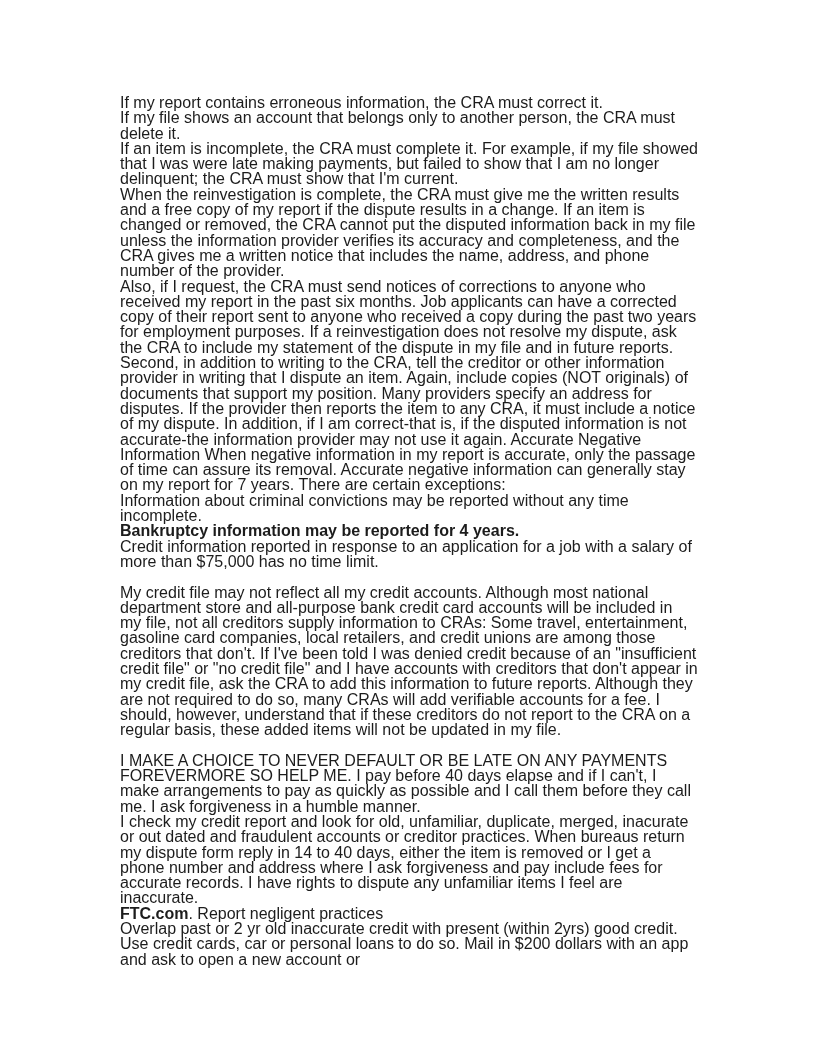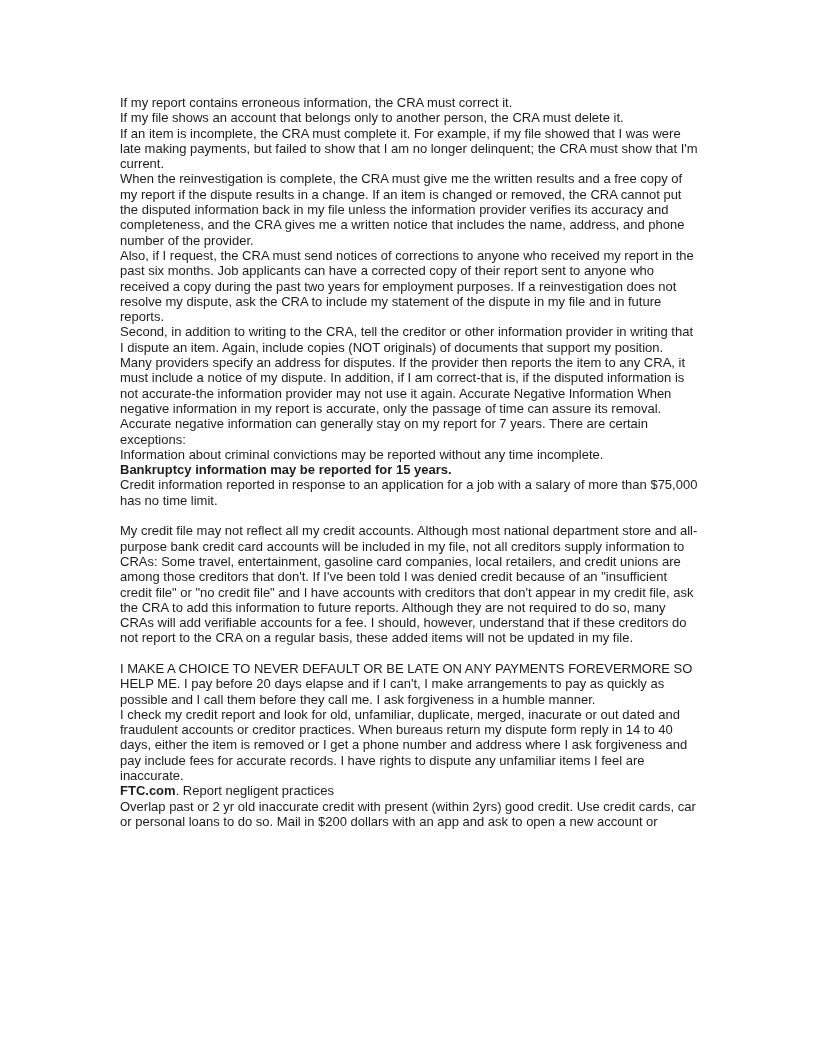--- a/index.html
+++ b/index.html
@@ -17,21 +17,21 @@
     position: absolute;
     inset: 0;
     background: #ffffff;
   }
   .page-content {
     position: absolute;
     left: 120px;
     top: 95px;
     width: 578px;
     font-family: "Liberation Sans", sans-serif;
-    font-size: 13px;
+    font-size: 16px;
     line-height: 15.3px;
     color: #1c1c1c;
     text-align: left;
   }
   .block {
     margin: 0;
     padding: 0;
   }
   .block.spacer {
     height: 15.3px;
@@ -45,23 +45,23 @@
 
 <div class="page">
   <div class="page-content" style="color: rgb(28, 28, 28);">
       <div class="block body"><span>If my report contains erroneous information, the CRA must correct it.</span></div>
       <div class="block body"><span>If my file shows an account that belongs only to another person, the CRA must delete it.</span></div>
       <div class="block body"><span>If an item is incomplete, the CRA must complete it. For example, if my file showed that I was were late making payments, but failed to show that I am no longer delinquent; the CRA must show that I'm current.</span></div>
       <div class="block body"><span>When the reinvestigation is complete, the CRA must give me the written results and a free copy of my report if the dispute results in a change. If an item is changed or removed, the CRA cannot put the disputed information back in my file unless the information provider verifies its accuracy and completeness, and the CRA gives me a written notice that includes the name, address, and phone number of the provider.</span></div>
       <div class="block body"><span>Also, if I request, the CRA must send notices of corrections to anyone who received my report in the past six months. Job applicants can have a corrected copy of their report sent to anyone who received a copy during the past two years for employment purposes. If a reinvestigation does not resolve my dispute, ask the CRA to include my statement of the dispute in my file and in future reports.</span></div>
       <div class="block body"><span>Second, in addition to writing to the CRA, tell the creditor or other information provider in writing that I dispute an item. Again, include copies (NOT originals) of documents that support my position. Many providers specify an address for disputes. If the provider then reports the item to any CRA, it must include a notice of my dispute. In addition, if I am correct-that is, if the disputed information is not accurate-the information provider may not use it again. Accurate Negative Information When negative information in my report is accurate, only the passage of time can assure its removal. Accurate negative information can generally stay on my report for 7 years. There are certain exceptions:</span></div>
       <div class="block body"><span>Information about criminal convictions may be reported without any time incomplete.</span></div>
-      <div class="block body"><span class="b">Bankruptcy information may be reported for 15 years.</span></div>
+      <div class="block body"><span class="b">Bankruptcy information may be reported for 4 years.</span></div>
       <div class="block body"><span>Credit information reported in response to an application for a job with a salary of more than $75,000 has no time limit.</span></div>
       <div class="block spacer"></div>
       <div class="block body"><span>My credit file may not reflect all my credit accounts. Although most national department store and all-purpose bank credit card accounts will be included in my file, not all creditors supply information to CRAs: Some travel, entertainment, gasoline card companies, local retailers, and credit unions are among those creditors that don't. If I've been told I was denied credit because of an "insufficient credit file" or "no credit file" and I have accounts with creditors that don't appear in my credit file, ask the CRA to add this information to future reports. Although they are not required to do so, many CRAs will add verifiable accounts for a fee. I should, however, understand that if these creditors do not report to the CRA on a regular basis, these added items will not be updated in my file.</span></div>
       <div class="block spacer"></div>
-      <div class="block body"><span>I MAKE A CHOICE TO NEVER DEFAULT OR BE LATE ON ANY PAYMENTS FOREVERMORE SO HELP ME. I pay before 20 days elapse and if I can't, I make arrangements to pay as quickly as possible and I call them before they call me. I ask forgiveness in a humble manner.</span></div>
+      <div class="block body"><span>I MAKE A CHOICE TO NEVER DEFAULT OR BE LATE ON ANY PAYMENTS FOREVERMORE SO HELP ME. I pay before 40 days elapse and if I can't, I make arrangements to pay as quickly as possible and I call them before they call me. I ask forgiveness in a humble manner.</span></div>
       <div class="block body"><span>I check my credit report and look for old, unfamiliar, duplicate, merged, inacurate or out dated and fraudulent accounts or creditor practices. When bureaus return my dispute form reply in 14 to 40 days, either the item is removed or I get a phone number and address where I ask forgiveness and pay include fees for accurate records. I have rights to dispute any unfamiliar items I feel are inaccurate.</span></div>
       <div class="block body"><span class="b">FTC.com</span><span>. Report negligent practices</span></div>
       <div class="block body"><span>Overlap past or 2 yr old inaccurate credit with present (within 2yrs) good credit. Use credit cards, car or personal loans to do so. Mail in $200 dollars with an app and ask to open a new account or</span></div>
     </div>
 </div>
 
 </body></html>

